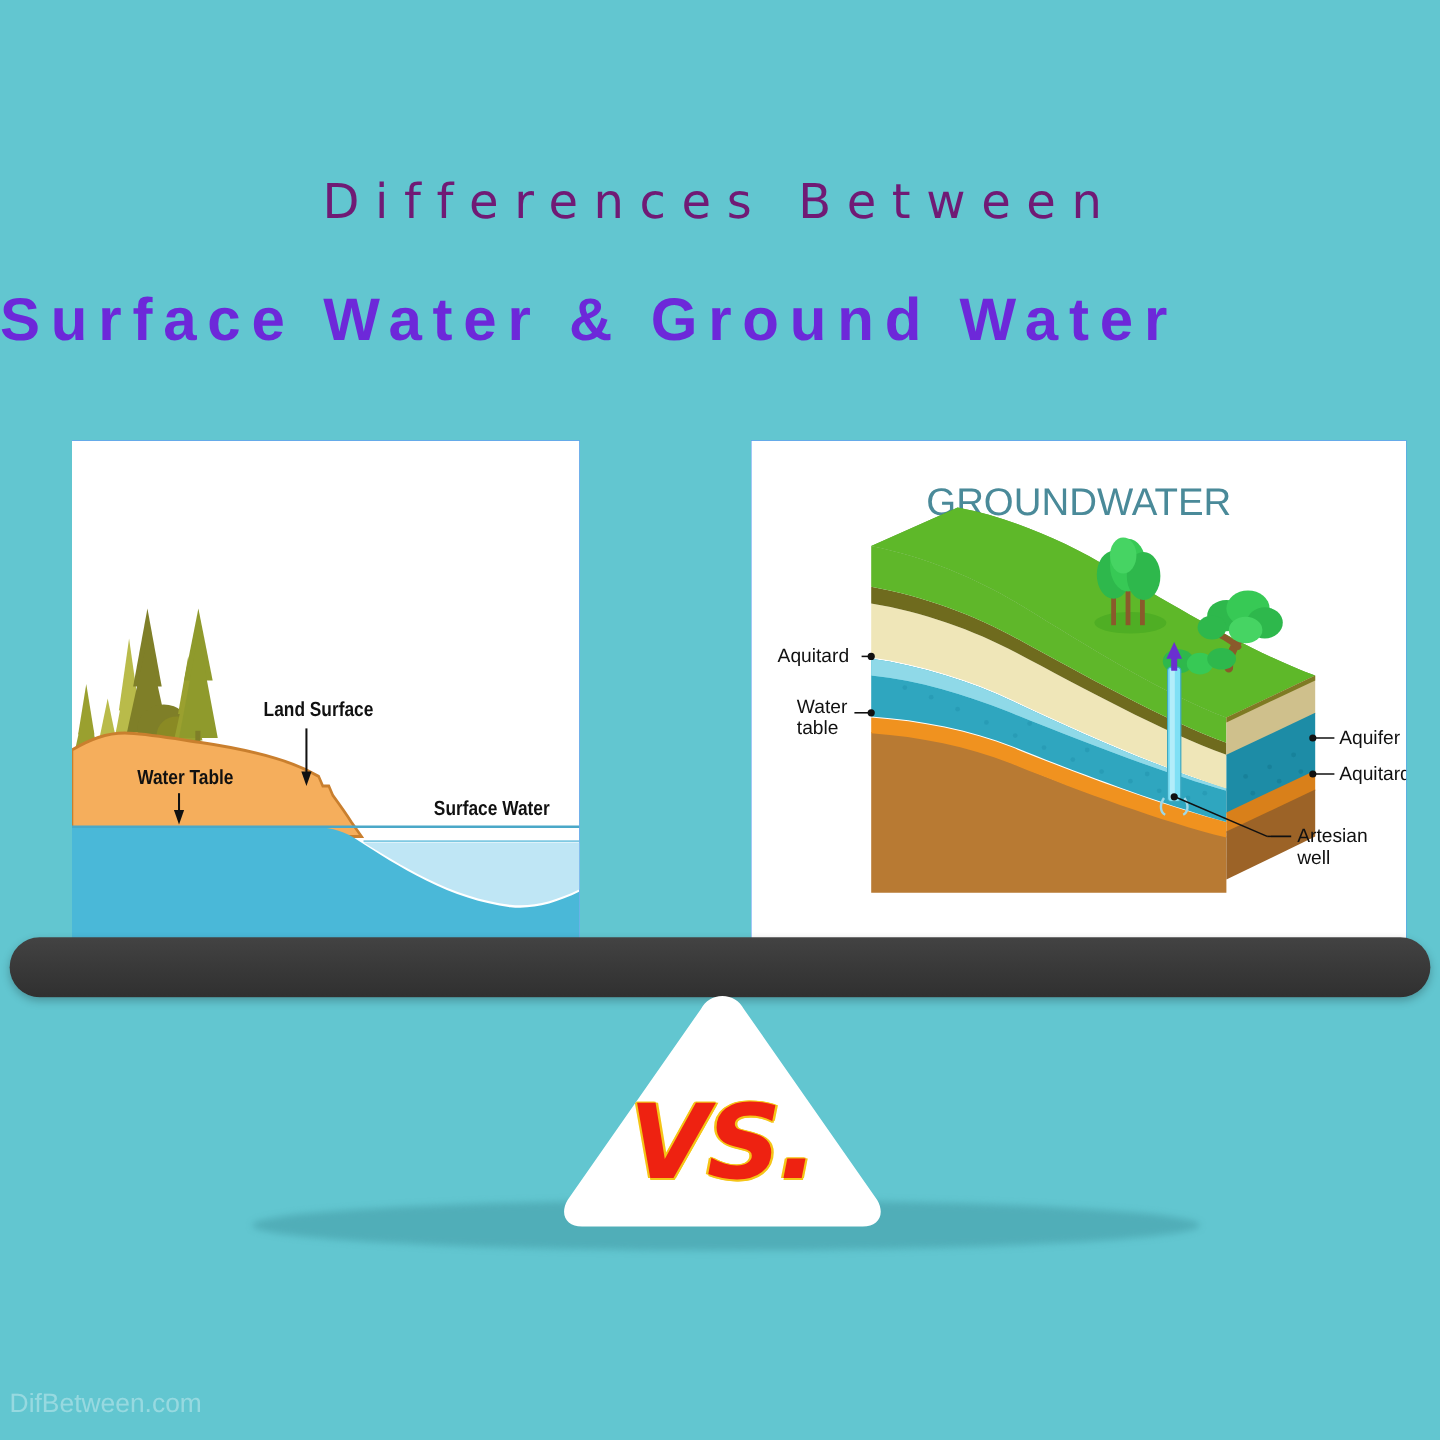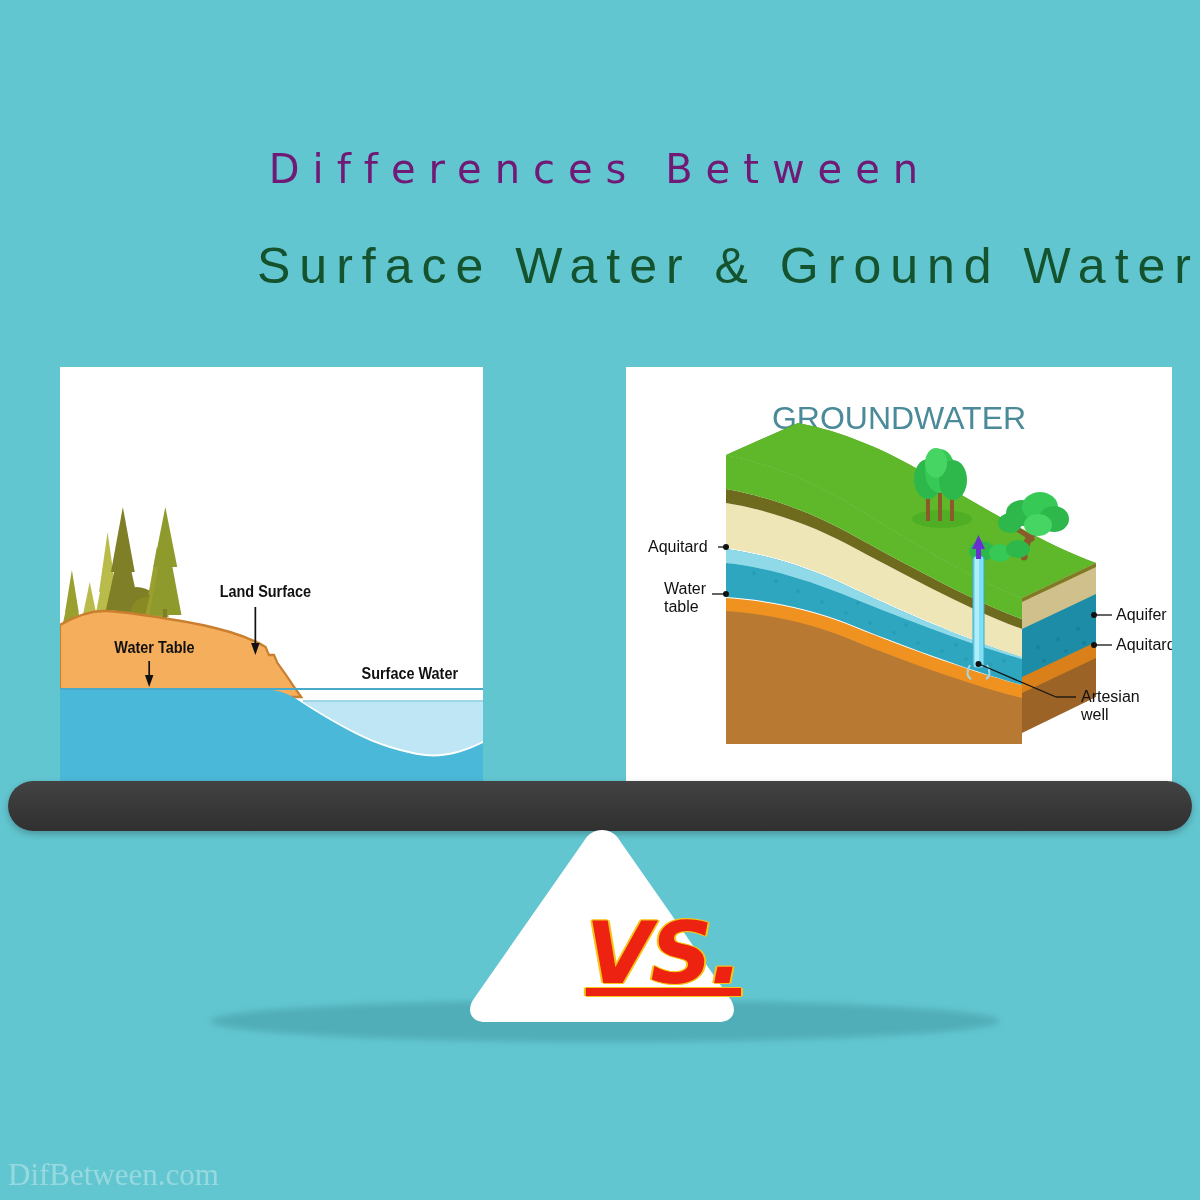--- a/index.html
+++ b/index.html
@@ -17,24 +17,24 @@
     position:absolute;left:0;right:0;top:146px;
     text-align:center;
     color:#701a75;
     font-size:40px;
     font-weight:400;
     letter-spacing:13px;
     font-family:"DejaVu Sans", sans-serif;
   }
   .subtitle{
     position:absolute;left:0;right:0;top:237px;
-    text-align:right;
-    color:#14532d;
+    text-align:left;
+    color:#6d28d9;
     font-size:50px;
-    font-weight:400;
+    font-weight:700;
     letter-spacing:9px;
     font-family:"Liberation Sans", sans-serif;
   }
 
   
   .panel{position:absolute;background:#3b82f6;overflow:hidden;}
   #panel-left{left:60px;top:367px;width:423px;height:418px;}
   #panel-right{left:626px;top:367px;width:546px;height:418px;}
 
   .panel svg{display:block;width:100%;height:100%;}
@@ -56,43 +56,42 @@
     filter:blur(3px);
   }
 
   
   .vs-wrap{
     position:absolute;left:463px;top:824px;width:278px;height:202px;
   }
   .vs-wrap svg{position:absolute;inset:0;width:100%;height:100%;}
   .vs-text{
     position:absolute;left:0;right:0;top:86px;
-    text-align:right;
+    text-align:center;
     font-size:86px;
     font-weight:700;
     font-style:italic;
     color:#ee2211;
     font-family:"DejaVu Sans", sans-serif;
     letter-spacing:-2px;
     text-shadow:
        1px 0 0 #f5c518, -1px 0 0 #f5c518,
        0 1px 0 #f5c518, 0 -1px 0 #f5c518,
        1px 1px 0 #f5c518, -1px -1px 0 #f5c518,
        2px 0 0 #f5c518, -2px 0 0 #f5c518;
     line-height:1;
-    text-decoration:underline;
   }
 
   
   .watermark{
     position:absolute;left:8px;top:1157px;
     color:rgba(255,255,255,0.34);
-    font-size:31px;
+    font-size:22px;
     font-weight:400;
-    font-family:Liberation Serif, serif;
+    font-family:Liberation Sans, sans-serif;
     letter-spacing:0px;
   }
 
   
   .dlabel{font-family:"Liberation Sans", sans-serif;font-weight:700;}
   .glabel{font-family:"Liberation Sans", sans-serif;font-weight:400;}
 </style>
 </head>
 <body>
 

